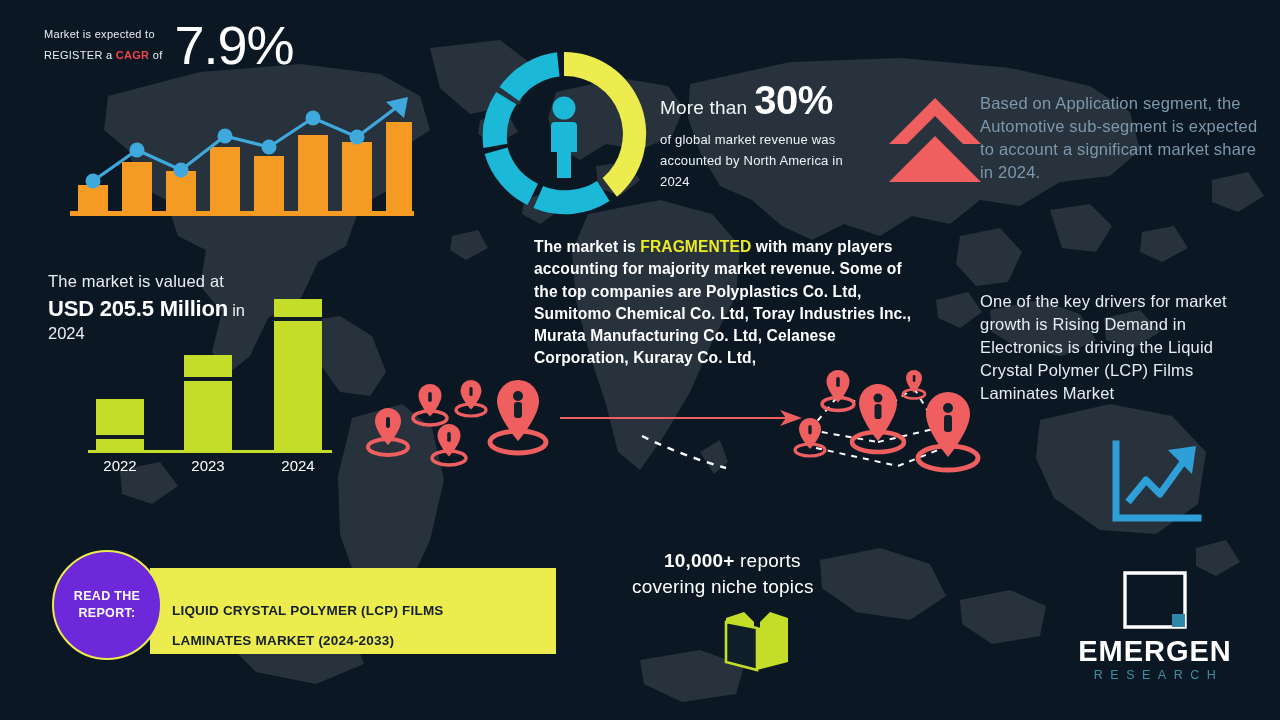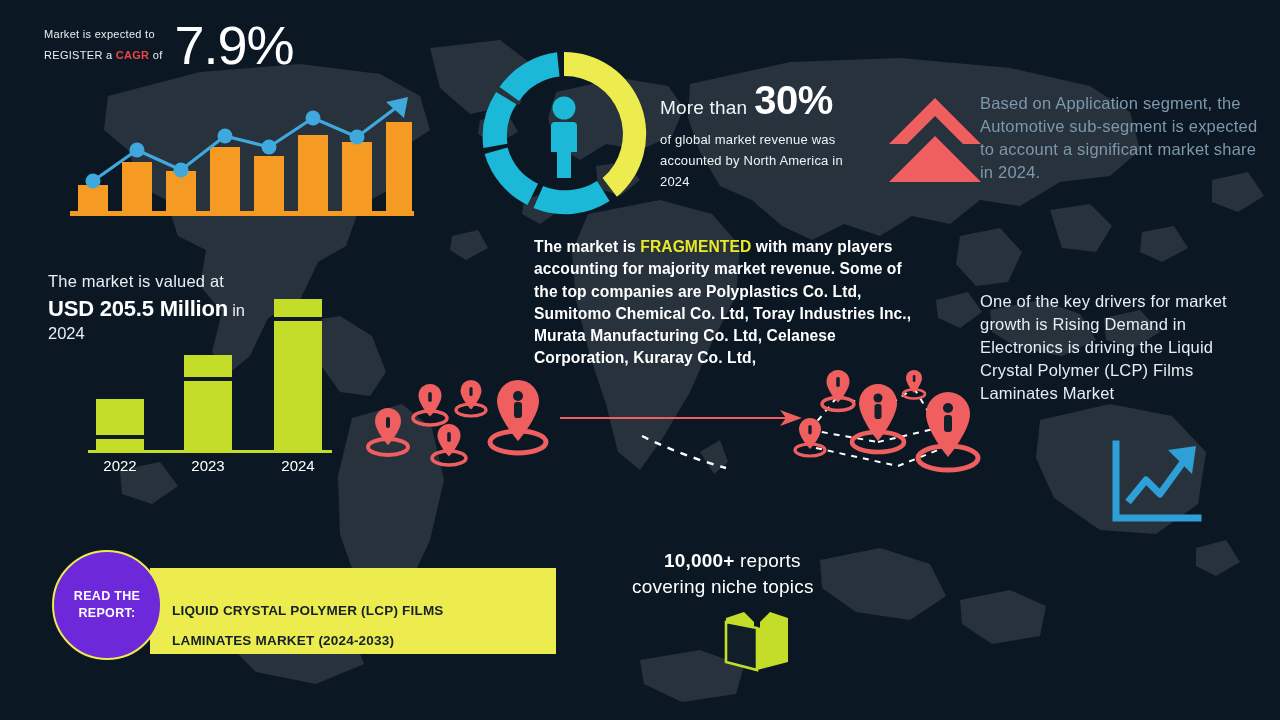--- a/index.html
+++ b/index.html
@@ -359,14 +359,24 @@
     <div class="r1"><b>10,000+</b><span> reports</span></div>
     <div class="r1">covering niche topics</div>
   </div>
   <svg class="layer book" viewBox="0 0 74 62">
     <path d="M6,8 L24,2 L34,12 L34,18 L6,18 Z" fill="#c3dd28"></path>
     <path d="M68,8 L50,2 L40,12 L40,18 L68,18 Z" fill="#c3dd28"></path>
     <path d="M37,18 L37,60 L6,52 L6,12 Z" fill="#0f1e29" stroke="#c3dd28" stroke-width="2.6"></path>
     <path d="M37,18 L37,60 L68,52 L68,12 Z" fill="#c3dd28"></path>
   </svg>
 
+  <div class="layer logo">
+    <div class="mark">
+      <svg viewBox="0 0 66 60" style="width:66px;height:60px;">
+        <path d="M3,3 L63,3 L63,57 L3,57 Z" fill="none" stroke="#ffffff" stroke-width="3.4"></path>
+        <path d="M50,44 L63,44 L63,57 L50,57 Z" fill="#2f86a8"></path>
+      </svg>
+    </div>
+    <div class="name">EMERGEN</div>
+    <div class="sub">RESEARCH</div>
+  </div>
 
 </div>
 
 </body></html>

